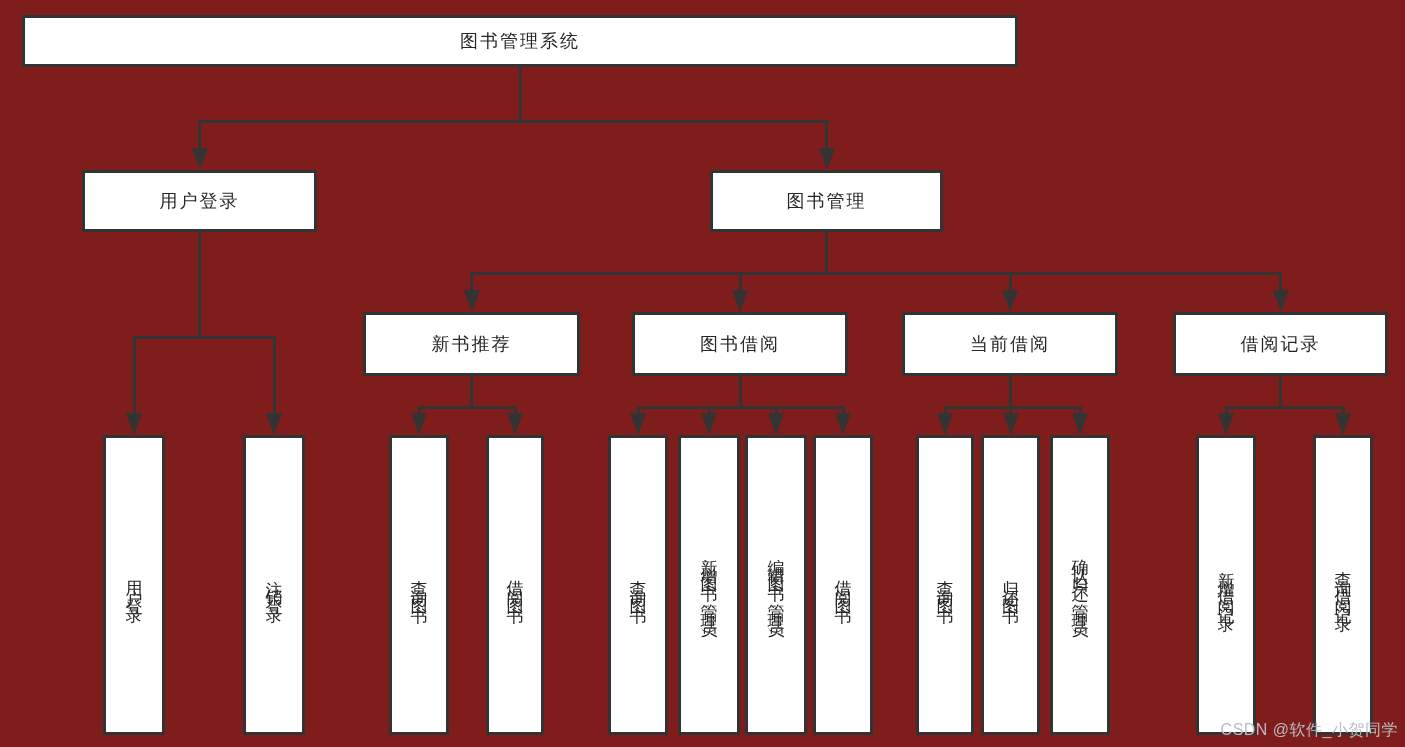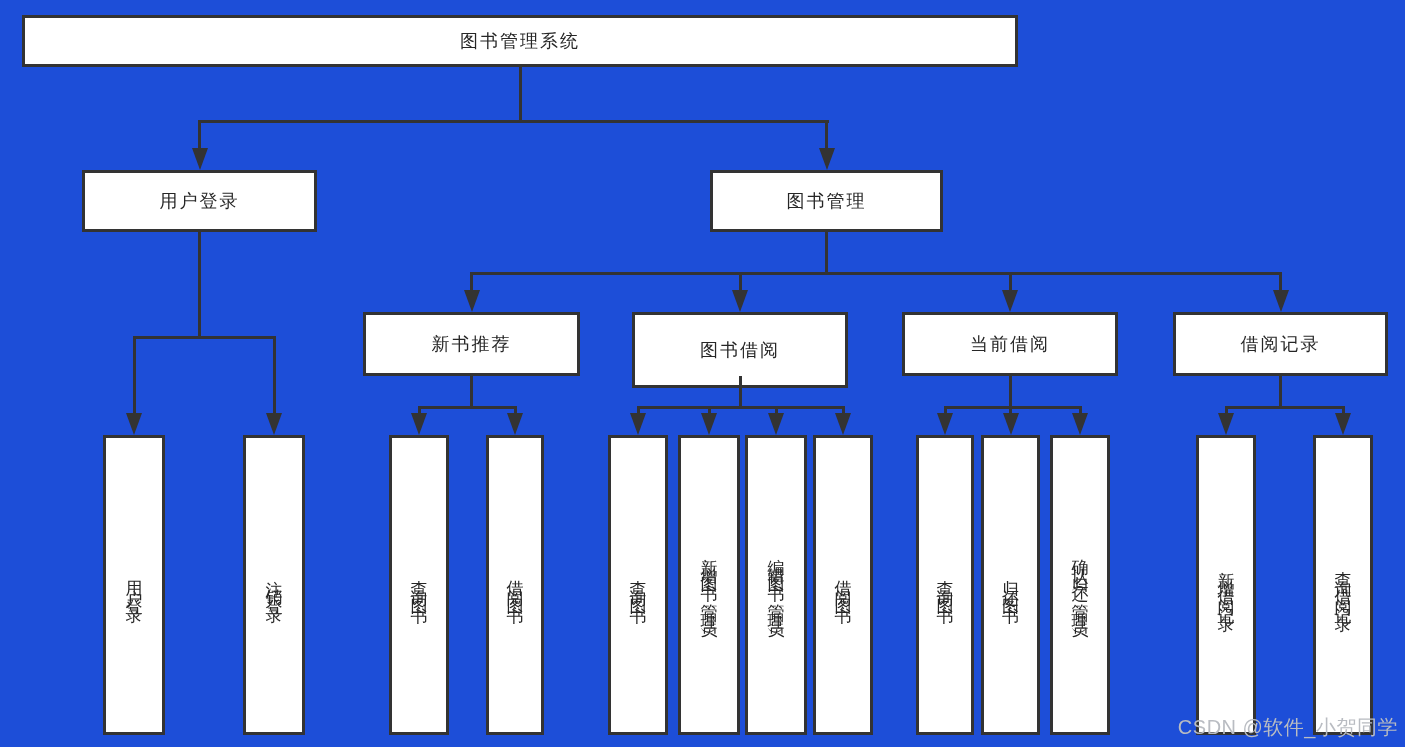--- a/index.html
+++ b/index.html
@@ -6,21 +6,21 @@
     --line: #333333;
     --text: #262626;
     --fill: #ffffff;
     --wm: #b9bcc2;
   }
   html, body { margin: 0; padding: 0; background: #ffffff; }
   .canvas {
     position: relative;
     width: 1405px;
     height: 747px;
-    background: #1d4ed8;
+    background: #7f1d1d;
     overflow: hidden;
     font-family: "Liberation Sans", sans-serif;
   }
   .node {
     position: absolute;
     box-sizing: border-box;
     border: 3px solid var(--line);
     background: var(--fill);
     color: var(--text);
     display: flex;
@@ -41,37 +41,37 @@
     position: absolute;
     width: 0; height: 0;
     border-left: 8px solid transparent;
     border-right: 8px solid transparent;
     border-top: 22px solid var(--line);
   }
   .watermark {
     position: absolute;
     right: 7px;
     bottom: 6px;
-    font-size: 20px;
+    font-size: 16px;
     color: var(--wm);
     letter-spacing: 0.5px;
   }
 </style>
 </head>
 <body>
 
 <div class="canvas">
 
   <div class="node h" id="b-root" style="left: 22px; top: 15px; width: 996px; height: 52px;">图书管理系统</div>
 
   <div class="node h" id="b-user-login" style="left: 82px; top: 170px; width: 235px; height: 62px;">用户登录</div>
   <div class="node h" id="b-new-rec" style="left: 363px; top: 312px; width: 217px; height: 64px;">新书推荐</div>
 
   <div class="node h" id="b-book-mgmt" style="left: 710px; top: 170px; width: 233px; height: 62px;">图书管理</div>
-  <div class="node h" id="b-borrowing" style="left: 632px; top: 312px; width: 216px; height: 76px;">图书借阅</div>
+  <div class="node h" id="b-borrowing" style="left: 632px; top: 312px; width: 216px; height: 64px;">图书借阅</div>
   <div class="node h" id="b-current" style="left: 902px; top: 312px; width: 216px; height: 64px;">当前借阅</div>
   <div class="node h" id="b-records" style="left: 1173px; top: 312px; width: 215px; height: 64px;">借阅记录</div>
 
   <div class="node v" id="l-user-login" style="left: 103px; top: 435px; width: 62px; height: 300px;">用户登录</div>
   <div class="node v" id="l-logout" style="left: 243px; top: 435px; width: 62px; height: 300px;">注销登录</div>
   <div class="node v" id="l-query1" style="left: 389px; top: 435px; width: 60px; height: 300px;">查询图书</div>
   <div class="node v" id="l-borrow1" style="left: 486px; top: 435px; width: 58px; height: 300px;">借阅图书</div>
   <div class="node v" id="l-query2" style="left: 608px; top: 435px; width: 60px; height: 300px;">查询图书</div>
   <div class="node v" id="l-add-book" style="left: 678px; top: 435px; width: 62px; height: 300px;">新增图书（管理员）</div>
   <div class="node v" id="l-edit-book" style="left: 745px; top: 435px; width: 62px; height: 300px;">编辑图书（管理员）</div>

